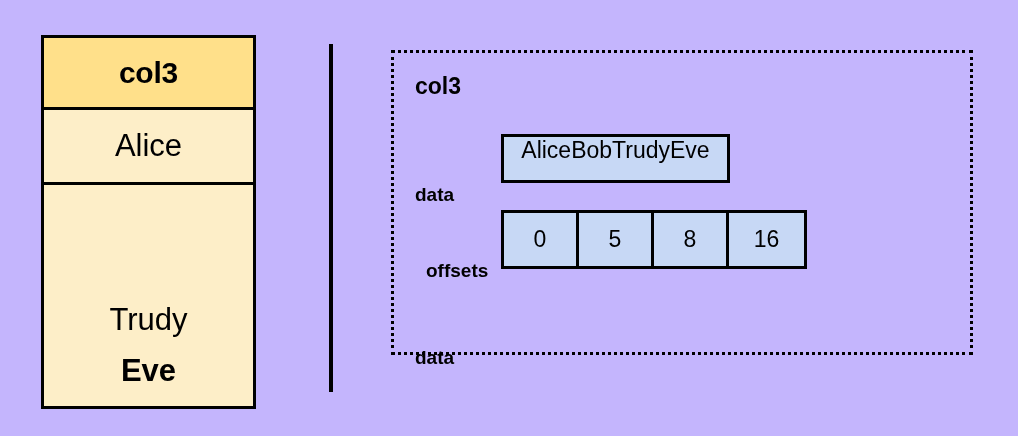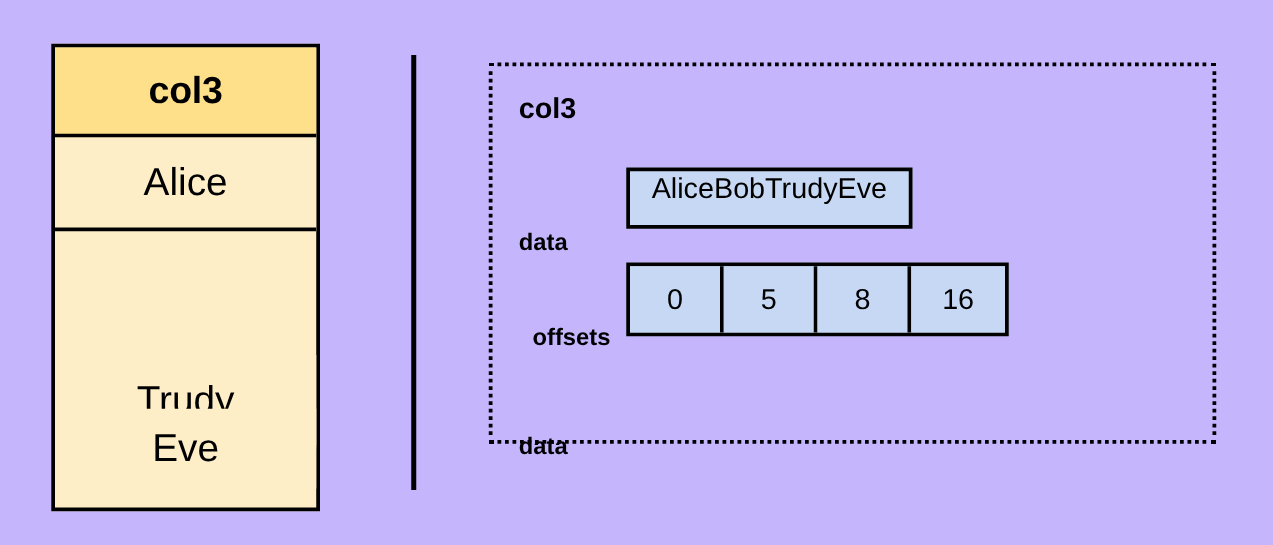--- a/index.html
+++ b/index.html
@@ -153,21 +153,21 @@
 <div id="canvas">
 
   <div id="logical-table">
     <div class="tbl-cell tbl-header">col3</div>
 
     <div class="tbl-cell tbl-row" style="top:72px;height:75px;">Alice</div>
 
 
     <div class="tbl-cell tbl-row" style="top:222px;height:75px;margin-top:24px;">Trudy</div>
 
-    <div class="tbl-cell tbl-row last" style="top:289px;height:64px;">Eve</div>
+    <div class="tbl-cell tbl-row last" style="top:301px;height:64px;font-weight:bold;">Eve</div>
   </div>
 
   <div id="divider"></div>
 
   <div id="physical-panel">
 
     <div id="panel-title">col3</div>
 
     <div class="buf-label" id="label-data">data</div>
 

